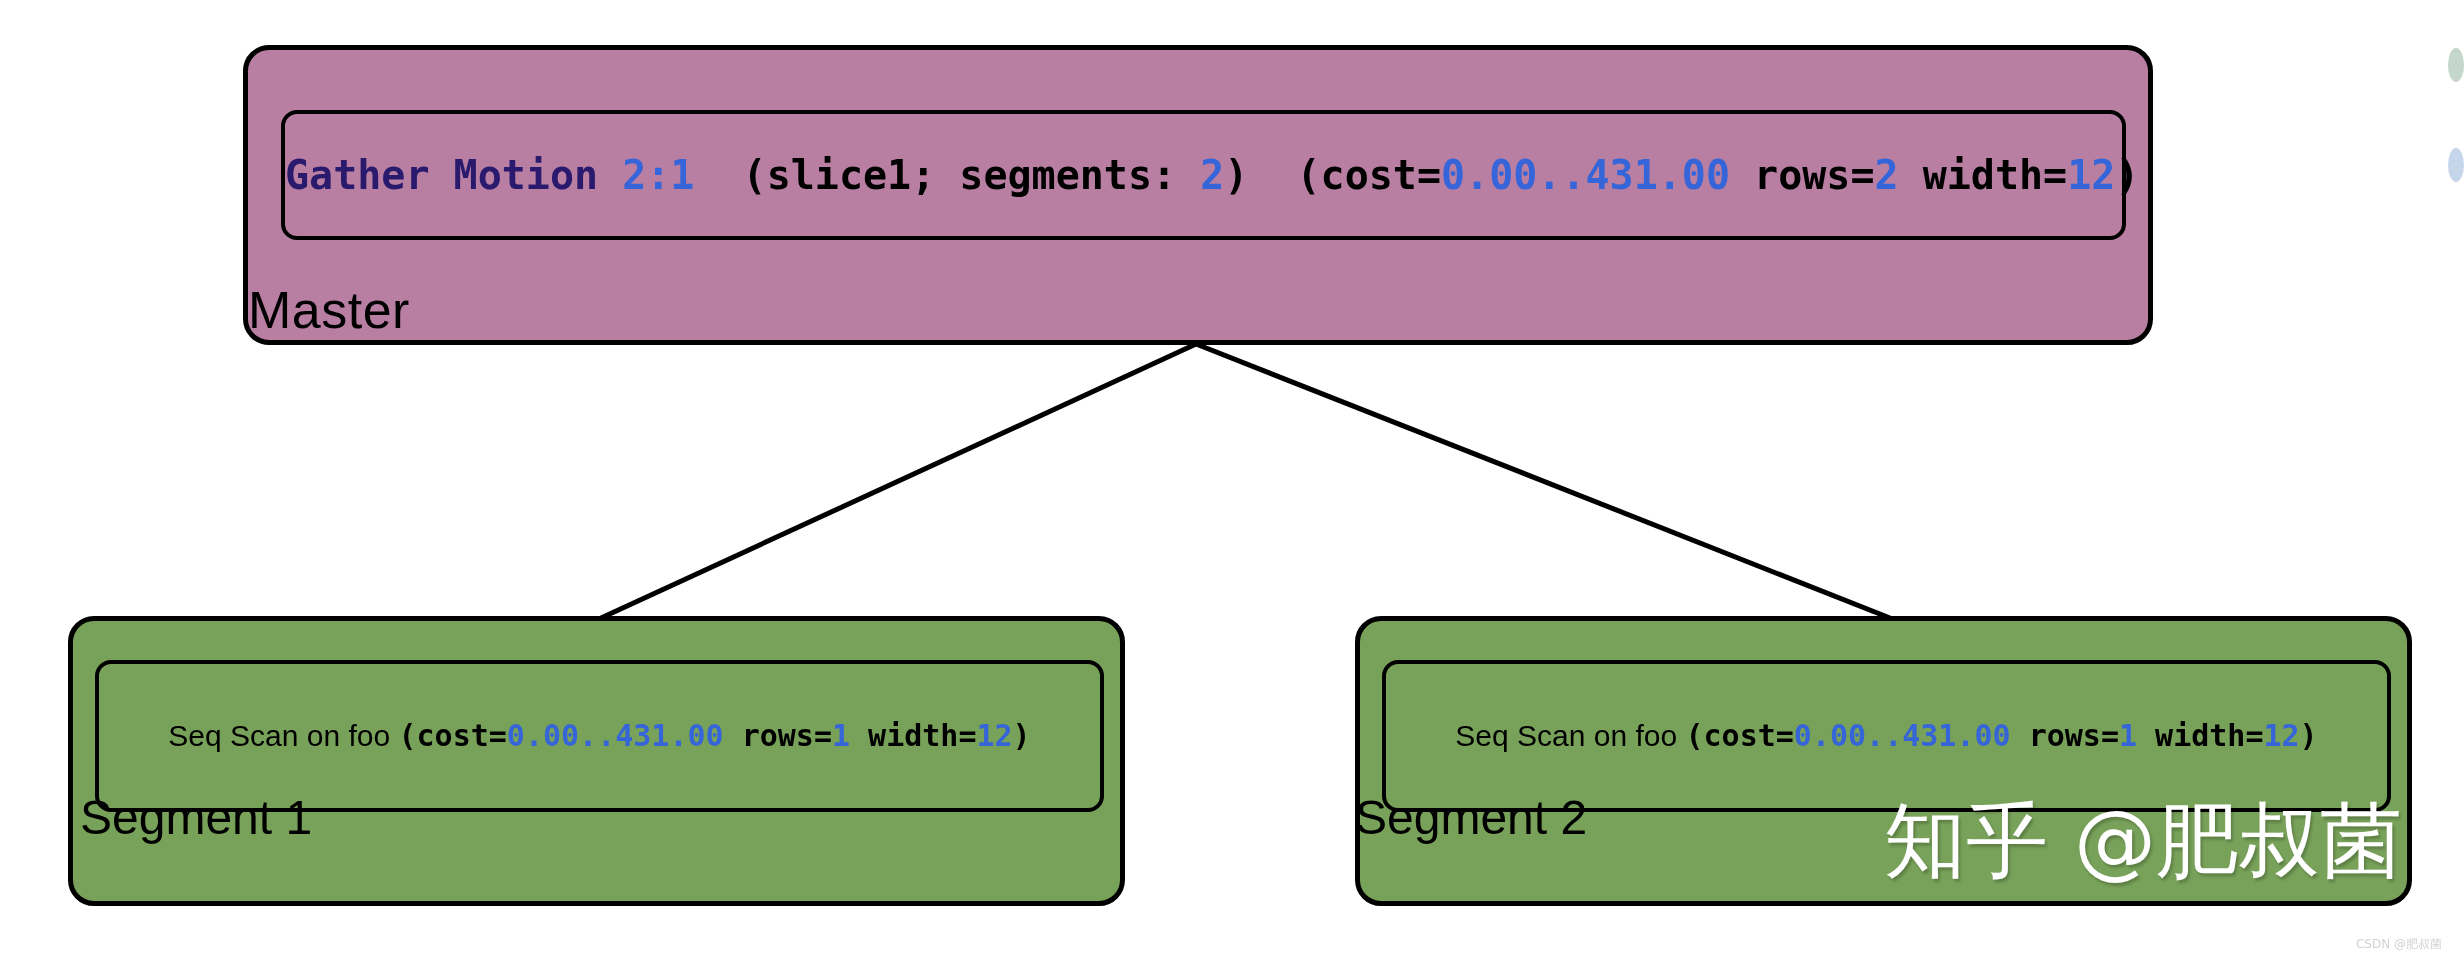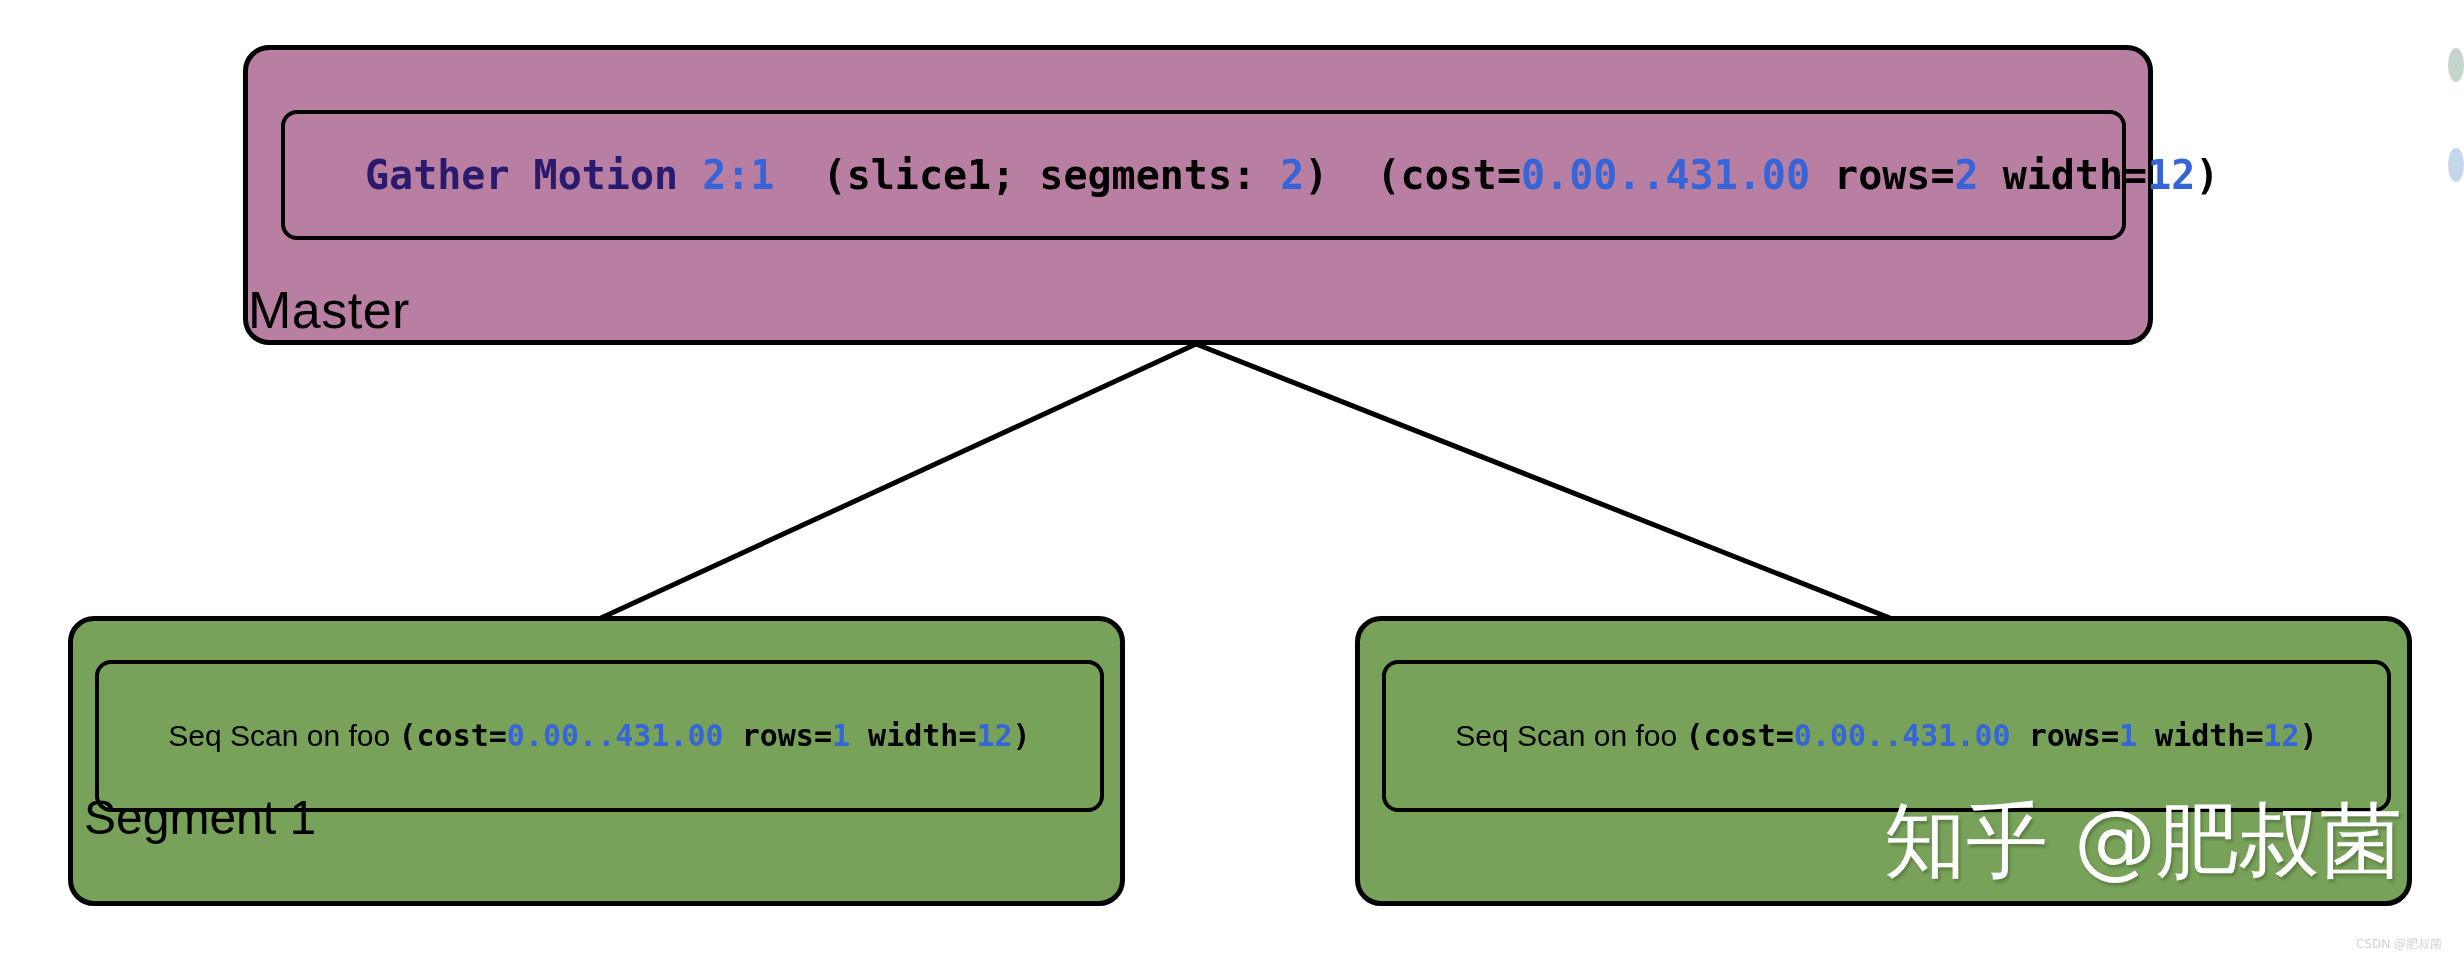--- a/index.html
+++ b/index.html
@@ -61,21 +61,20 @@
     height: 300px;
     background: #b87fa2;
   }
   #master-plan-box {
     left: 33px;
     top: 60px;
     width: 1845px;
     height: 130px;
     background: transparent;
     justify-content: flex-start;
-    padding-left: 80px;
   }
   #master-label {
     top: 230px;
     font-size: 52px;
     letter-spacing: 0.5px;
   }
 
   
   .segment-node {
     top: 616px;
@@ -91,21 +90,21 @@
     top: 39px;
     width: 1009px;
     height: 152px;
     background: transparent;
     justify-content: center;
   }
   .segment-label {
     top: 790px;
     font-size: 48px;
   }
-  #segment1-label { left: 84px; width: 1057px; }
+  #segment1-label { left: 68px; width: 1057px; padding-left: 12px; }
   #segment2-label { left: 1355px; width: 1057px; }
 
   
   .plan-text {
     white-space: pre;
     line-height: 1;
   }
   .mono {
     font-family: "DejaVu Sans Mono", "Liberation Mono", monospace;
     font-weight: bold;
@@ -178,20 +177,21 @@
       <span class="plan-text t-segment"><span class="sans-cond c-plain">Seq Scan on foo </span><span class="mono c-plain">(cost=</span><span class="mono c-num">0.00..431.00</span><span class="mono c-plain"> rows=</span><span class="mono c-num">1</span><span class="mono c-plain"> width=</span><span class="mono c-num">12</span><span class="mono c-plain">)</span></span>
     </div>
   </div>
   <div id="segment1-label" class="node-label segment-label">Segment 1</div>
 
   <div id="segment2-node" class="node segment-node">
     <div class="node-inner segment-plan-box">
       <span class="plan-text t-segment"><span class="sans-cond c-plain">Seq Scan on foo </span><span class="mono c-plain">(cost=</span><span class="mono c-num">0.00..431.00</span><span class="mono c-plain"> rows=</span><span class="mono c-num">1</span><span class="mono c-plain"> width=</span><span class="mono c-num">12</span><span class="mono c-plain">)</span></span>
     </div>
   </div>
+  <div id="segment2-label" class="node-label segment-label">Segment 2</div>
 
   <div id="zhihu-watermark">知乎 @肥叔菌</div>
   <div id="csdn-watermark">CSDN @肥叔菌</div>
 
   <div id="edge-artifact-top" class="edge-artifact"></div>
   <div id="edge-artifact-bottom" class="edge-artifact"></div>
 
 </div>
 
 </body></html>

